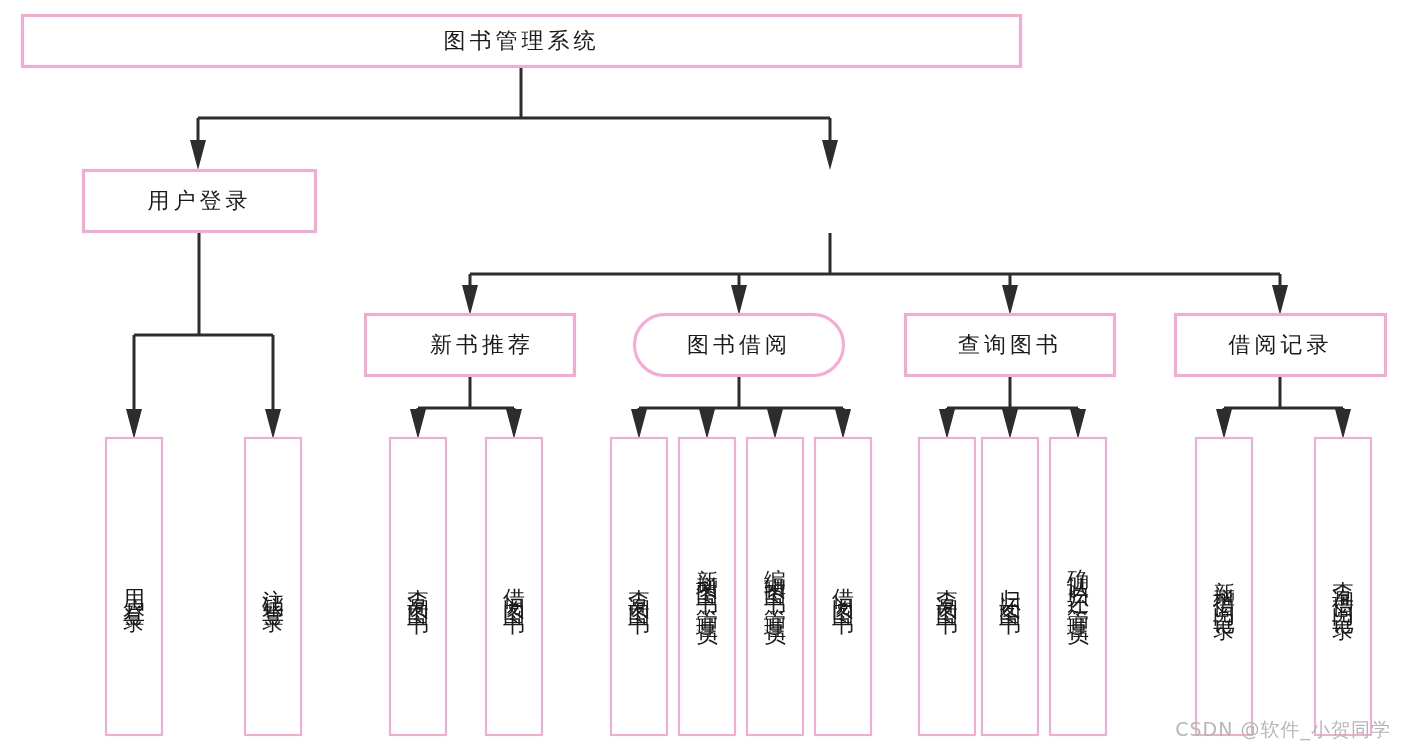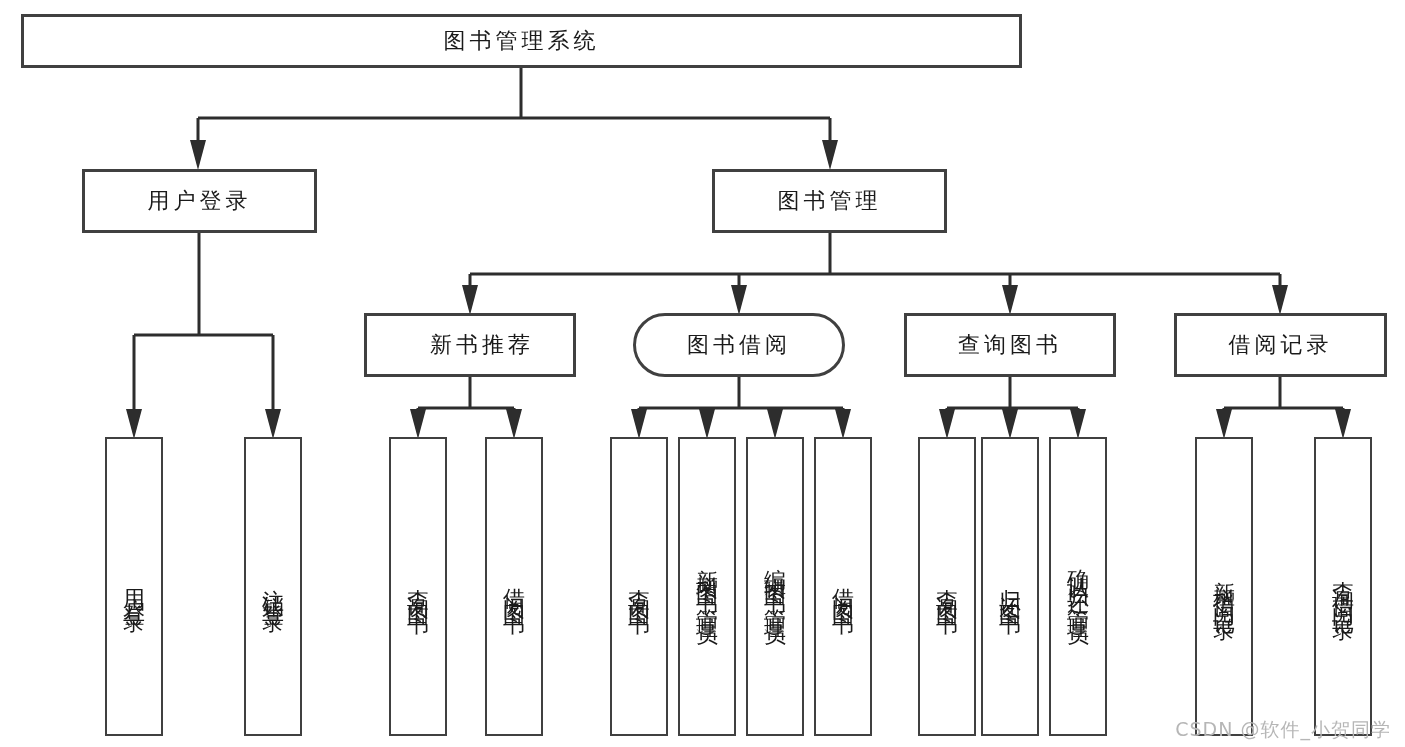--- a/index.html
+++ b/index.html
@@ -19,21 +19,21 @@
   .connectors path {
     fill: none;
     stroke: #2d2d2d;
     stroke-width: 3;
   }
   .connectors polygon { fill: #2d2d2d; }
   .node {
     position: absolute;
     box-sizing: border-box;
     background: #ffffff;
-    border: 3px solid #404040;
+    border: 3px solid #f9a8d4;
     color: #1a1a1a;
     display: flex;
     align-items: center;
     justify-content: center;
     font-size: 22px;
     letter-spacing: 4px;
     line-height: 1;
     white-space: nowrap;
   }
   .leaf {
@@ -94,21 +94,20 @@
       <polygon points="1002,409 1018,409 1010,439"></polygon>
       <polygon points="1070,409 1086,409 1078,439"></polygon>
       <polygon points="1216,409 1232,409 1224,439"></polygon>
       <polygon points="1335,409 1351,409 1343,439"></polygon>
     </g>
   </svg>
 
   <div class="node" style="left:21px; top:14px; width:1001px; height:54px;">图书管理系统</div>
 
   <div class="node" style="left:82px; top:169px; width:235px; height:64px;">用户登录</div>
-  <div class="node" style="left:712px; top:169px; width:235px; height:64px;">图书管理</div>
 
   <div class="node" style="left:364px; top:313px; width:212px; height:64px;padding-left:24px;">新书推荐</div>
   <div class="node" style="left:633px; top:313px; width:212px; height:64px;border-radius:32px;">图书借阅</div>
   <div class="node" style="left:904px; top:313px; width:212px; height:64px;">查询图书</div>
   <div class="node" style="left:1174px; top:313px; width:213px; height:64px;">借阅记录</div>
 
   <div class="node leaf" style="left:105px; top:437px; width:58px; height:299px;">用户登录</div>
   <div class="node leaf" style="left:244px; top:437px; width:58px; height:299px;">注销登录</div>
 
   <div class="node leaf" style="left:389px; top:437px; width:58px; height:299px;">查询图书</div>

